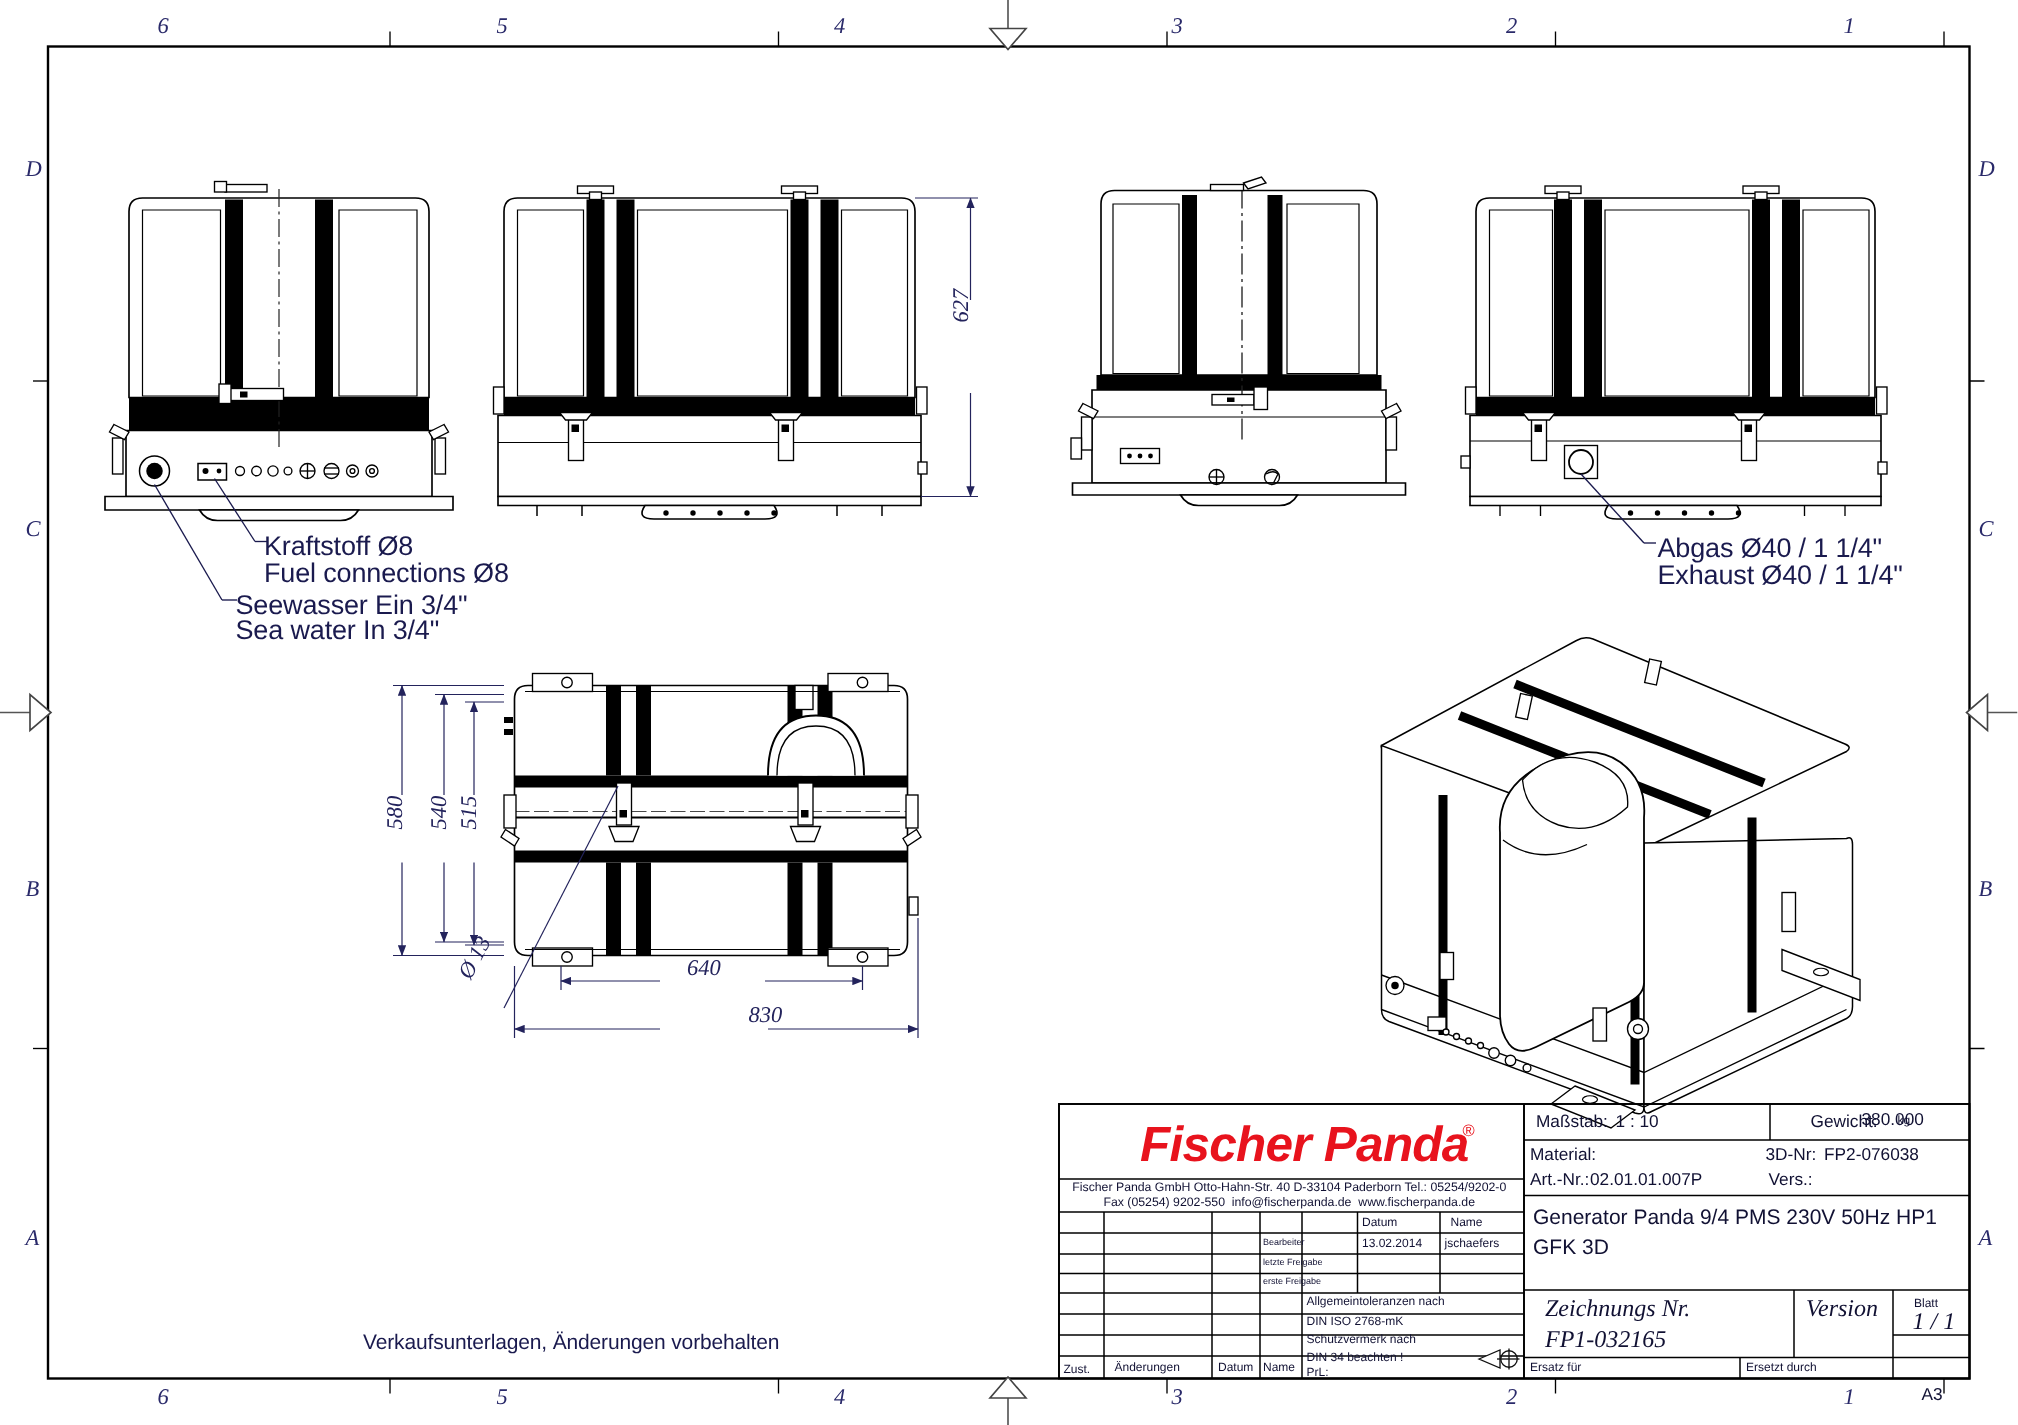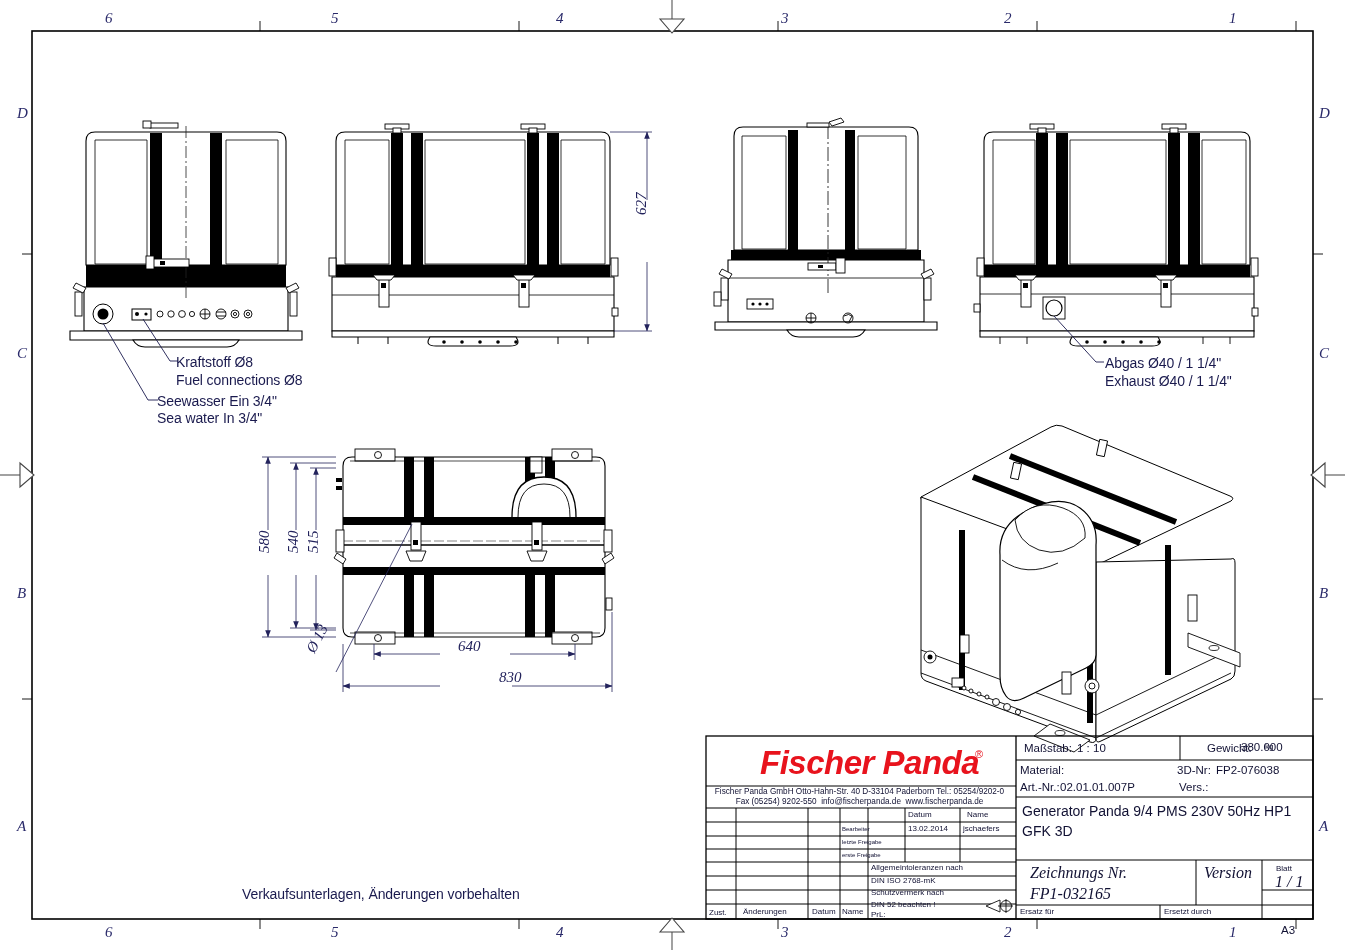--- a/index.html
+++ b/index.html
@@ -2,21 +2,21 @@
 <html><head>
 <meta charset="utf-8">
 <style>
   html,body{margin:0;padding:0;background:#fff;}
   body{width:1345px;height:950px;position:relative;overflow:hidden;
        font-family:"Liberation Sans",sans-serif;color:#1a1a4e;}
   svg{display:block;}
   #sheet{position:absolute;left:0;top:0;width:1345px;height:950px;}
   .txt{position:absolute;white-space:pre;}
   .dimtxt{font-family:"Liberation Serif",serif;font-style:italic;font-size:15px;color:#23235c;}
-  .anno{font-family:"Liberation Sans",sans-serif;font-size:14px;color:#1a1a4e;letter-spacing:-0.1px;}
+  .anno{font-family:"Liberation Sans",sans-serif;font-size:18px;color:#1a1a4e;letter-spacing:-0.1px;}
   .zone{font-family:"Liberation Serif",serif;font-style:italic;font-size:15px;color:#2a2a6a;}
   .tb{font-family:"Liberation Sans",sans-serif;font-size:11.5px;color:#111133;}
   .tbsm{font-family:"Liberation Sans",sans-serif;font-size:8px;color:#111133;}
   .tbtiny{font-family:"Liberation Sans",sans-serif;font-size:6px;color:#111133;}
   .tbital{font-family:"Liberation Serif",serif;font-style:italic;font-size:16px;color:#111133;}
   .logo{font-family:"Liberation Sans",sans-serif;font-style:italic;font-weight:bold;
         font-size:33px;color:#e8131d;letter-spacing:-0.5px;}
   .addr{font-family:"Liberation Sans",sans-serif;font-size:8.2px;color:#111133;text-align:center;}
   .big{font-size:14px;}
 </style>
@@ -511,21 +511,21 @@
 <div class="txt tbsm" style="left:967px;top:810px;">Name</div>
 <div class="txt tbtiny" style="left:842px;top:826px;">Bearbeiter</div>
 <div class="txt tbsm" style="left:908px;top:824px;">13.02.2014</div>
 <div class="txt tbsm" style="left:963px;top:824px;">jschaefers</div>
 <div class="txt tbtiny" style="left:842px;top:839px;">letzte Freigabe</div>
 <div class="txt tbtiny" style="left:842px;top:852px;">erste Freigabe</div>
 
 <div class="txt tbsm" style="left:871px;top:863px;">Allgemeintoleranzen nach</div>
 <div class="txt tbsm" style="left:871px;top:876px;">DIN ISO 2768-mK</div>
 <div class="txt tbsm" style="left:871px;top:888px;">Schutzvermerk nach</div>
-<div class="txt tbsm" style="left:871px;top:900px;">DIN 52 beachten !</div>
+<div class="txt tbsm" style="left:871px;top:900px;">DIN 34 beachten !</div>
 <div class="txt tbsm" style="left:871px;top:910px;">PrL:</div>
 
 <div class="txt tbsm" style="left:709px;top:908px;">Zust.</div>
 <div class="txt tbsm" style="left:743px;top:907px;">Änderungen</div>
 <div class="txt tbsm" style="left:812px;top:907px;">Datum</div>
 <div class="txt tbsm" style="left:842px;top:907px;">Name</div>
 
 <div class="txt tb" style="left:1024px;top:742px;">Maßstab:</div>
 <div class="txt tb" style="left:1077px;top:742px;">1 : 10</div>
 <div class="txt tb" style="left:1186px;top:742px;margin-left:21px;">Gewicht:</div>

